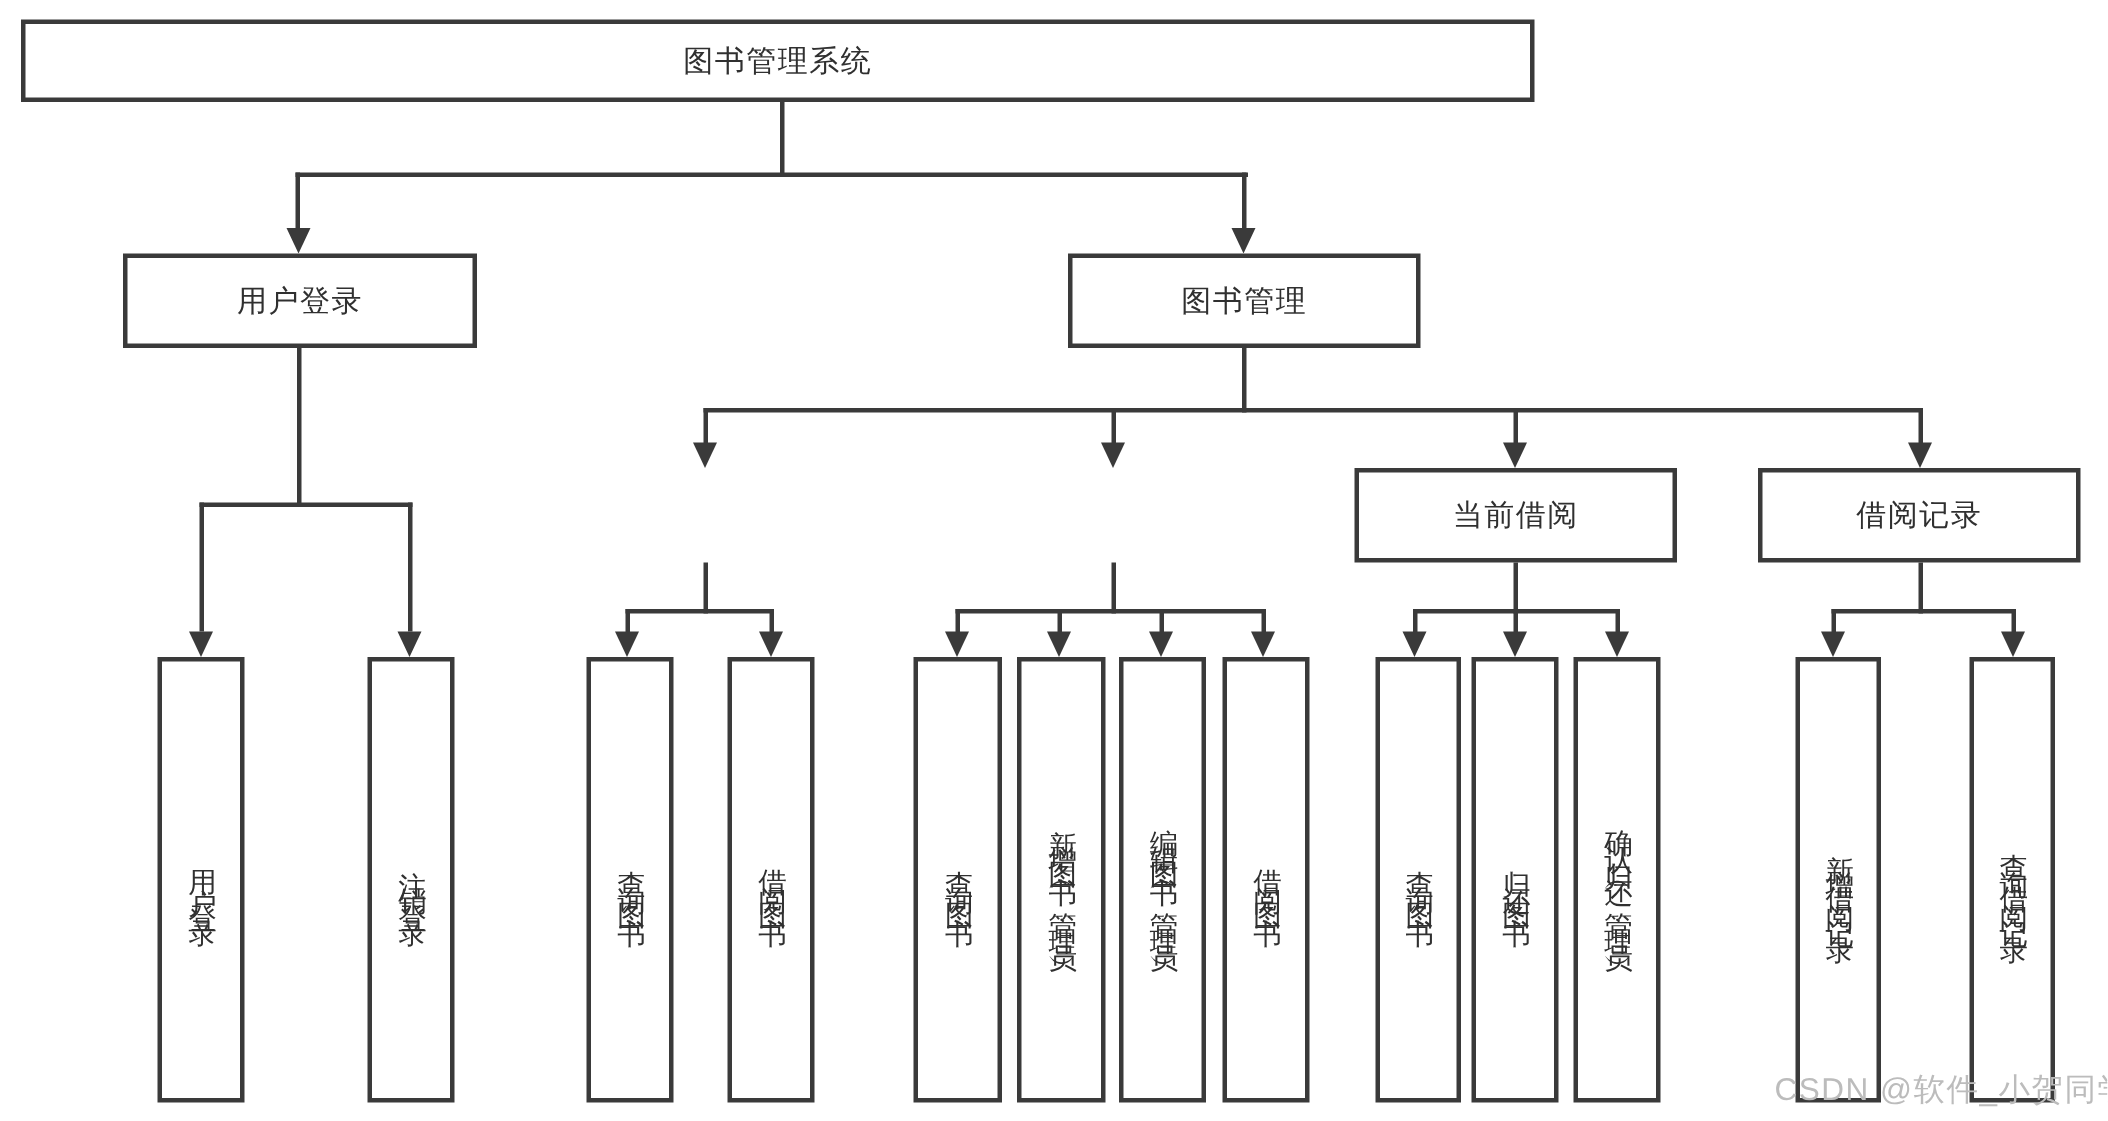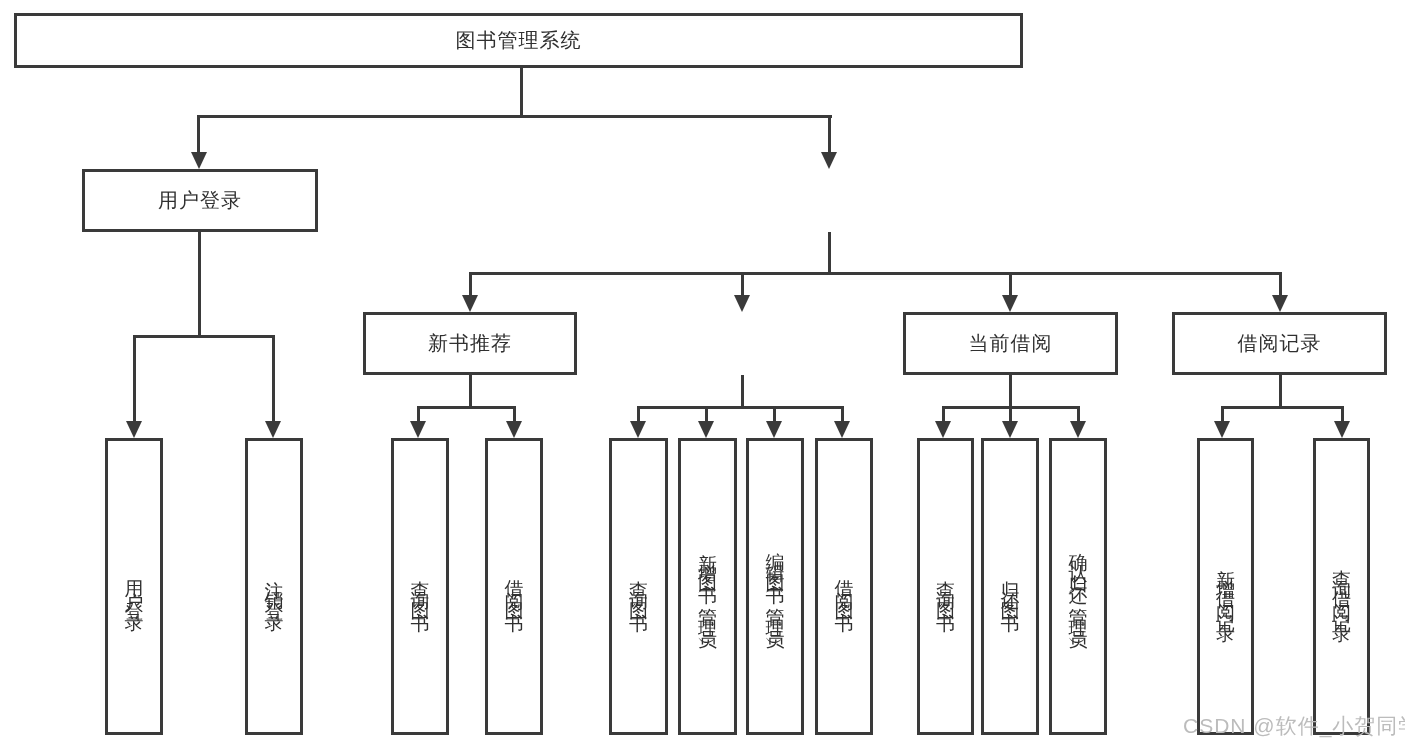--- a/index.html
+++ b/index.html
@@ -47,42 +47,42 @@
   <div class="vline" style="left:520px;top:67px;height:51px;"></div>
   <div class="hline" style="left:197px;top:115px;width:635px;"></div>
   <div class="vline" style="left:197px;top:115px;height:38px;"></div>
   <div class="arr" style="left:191px;top:152px;"></div>
   <div class="vline" style="left:828px;top:115px;height:38px;"></div>
   <div class="arr" style="left:821px;top:152px;"></div>
 
   <div class="box" style="left:82px;top:169px;width:236px;height:63px;">
     <span>用户登录</span>
   </div>
+  <div class="box" style="left:712px;top:169px;width:235px;height:63px;">
+    <span>图书管理</span>
+  </div>
 
   <div class="vline" style="left:198px;top:232px;height:106px;"></div>
   <div class="hline" style="left:133px;top:335px;width:142px;"></div>
   <div class="vline" style="left:133px;top:335px;height:86px;"></div>
   <div class="arr" style="left:126px;top:421px;"></div>
   <div class="vline" style="left:272px;top:335px;height:86px;"></div>
   <div class="arr" style="left:265px;top:421px;"></div>
 
   <div class="vline" style="left:828px;top:232px;height:43px;"></div>
   <div class="hline" style="left:469px;top:272px;width:813px;"></div>
   <div class="vline" style="left:469px;top:272px;height:24px;"></div>
   <div class="arr" style="left:462px;top:295px;"></div>
   <div class="vline" style="left:741px;top:272px;height:24px;"></div>
   <div class="arr" style="left:734px;top:295px;"></div>
   <div class="vline" style="left:1009px;top:272px;height:24px;"></div>
   <div class="arr" style="left:1002px;top:295px;"></div>
   <div class="vline" style="left:1279px;top:272px;height:24px;"></div>
   <div class="arr" style="left:1272px;top:295px;"></div>
 
-  <div class="box" style="left:363px;top:312px;width:214px;height:63px;">
-    <span>新书推荐</span>
-  </div>
   <div class="box" style="left:1172px;top:312px;width:215px;height:63px;">
     <span>借阅记录</span>
   </div>
   <div class="box" style="left:903px;top:312px;width:215px;height:63px;">
     <span>当前借阅</span>
   </div>
 
   <div class="vline" style="left:469px;top:375px;height:34px;"></div>
   <div class="hline" style="left:417px;top:406px;width:99px;"></div>
   <div class="vline" style="left:417px;top:406px;height:16px;"></div>

